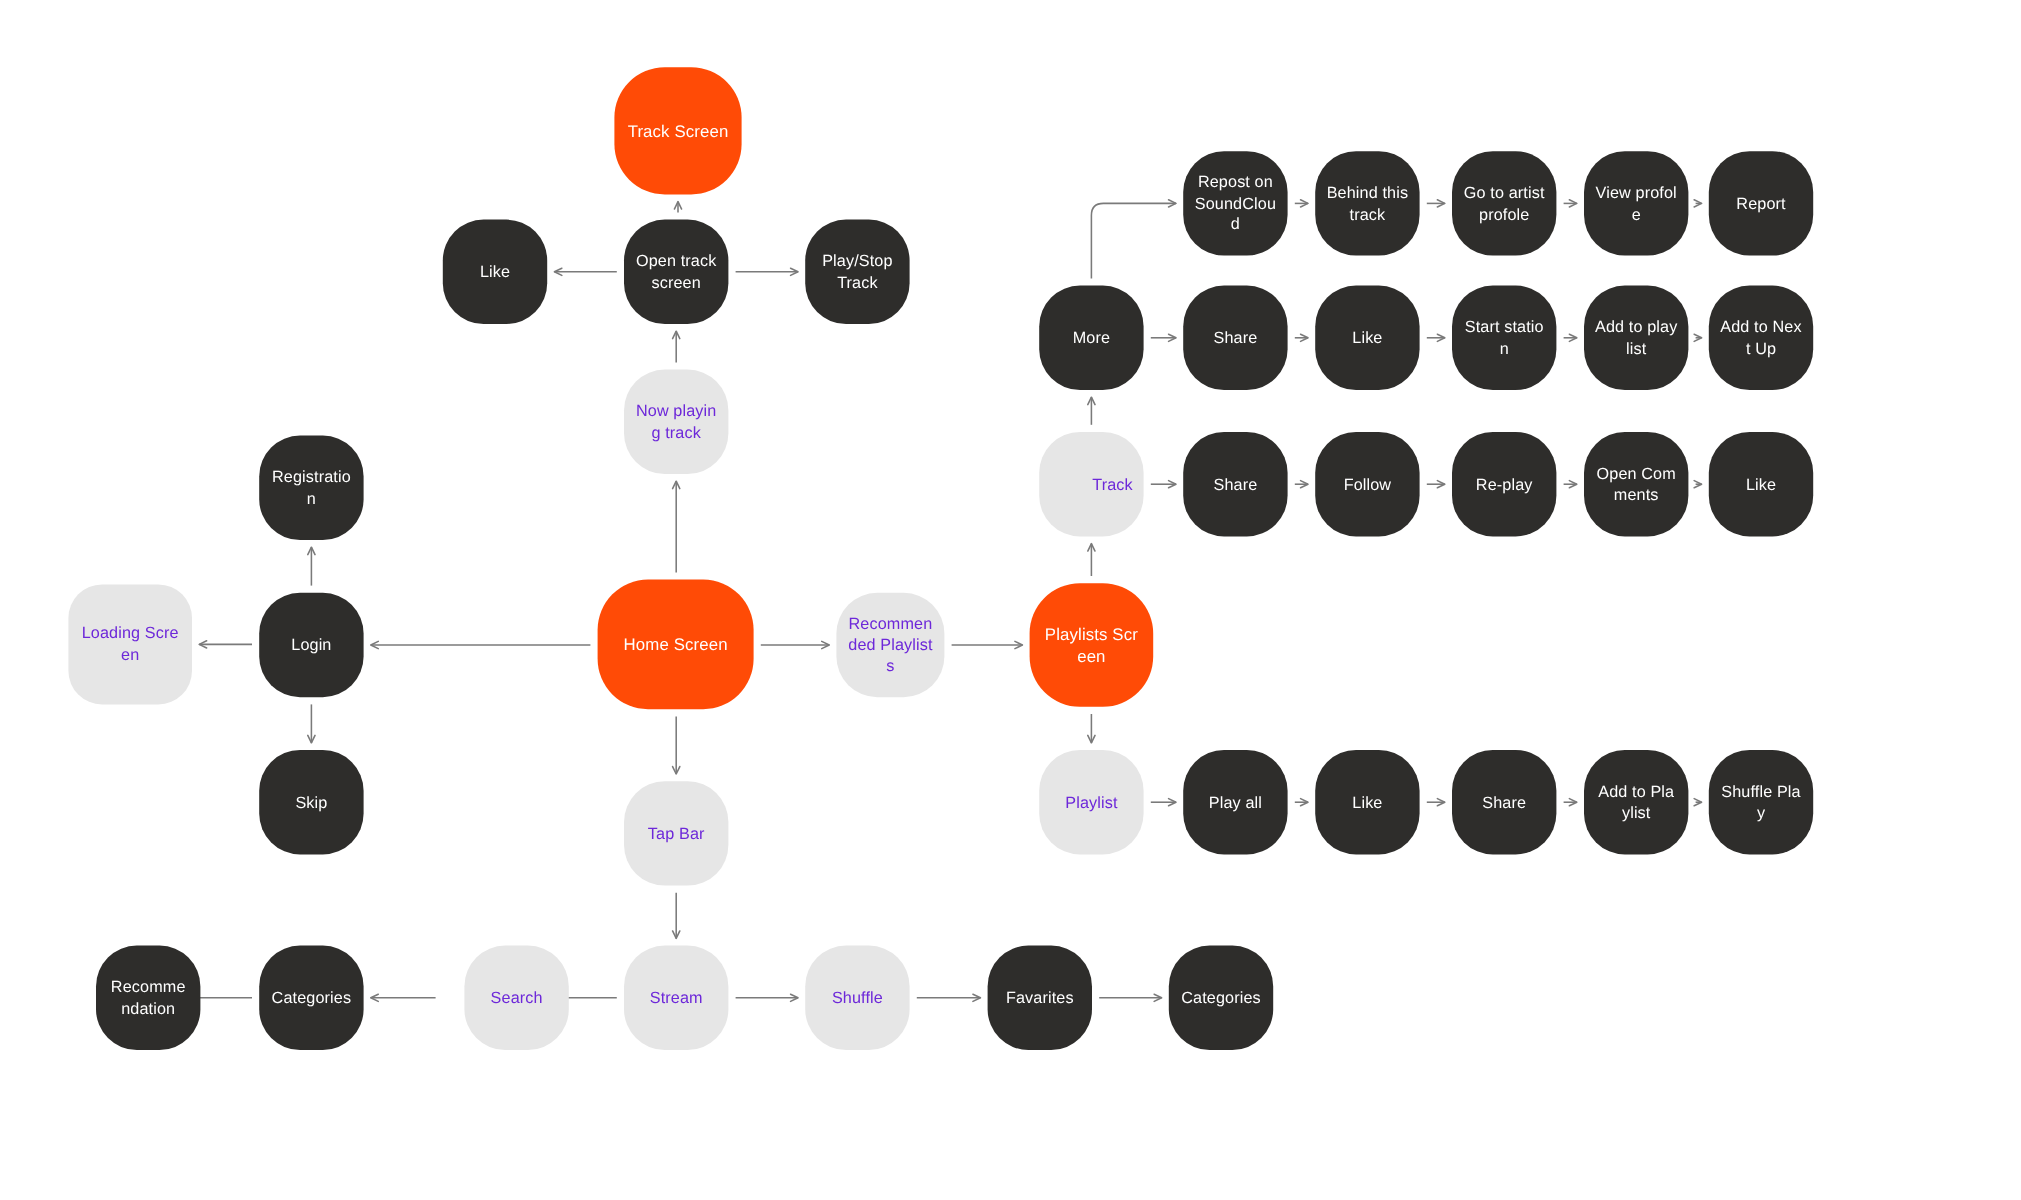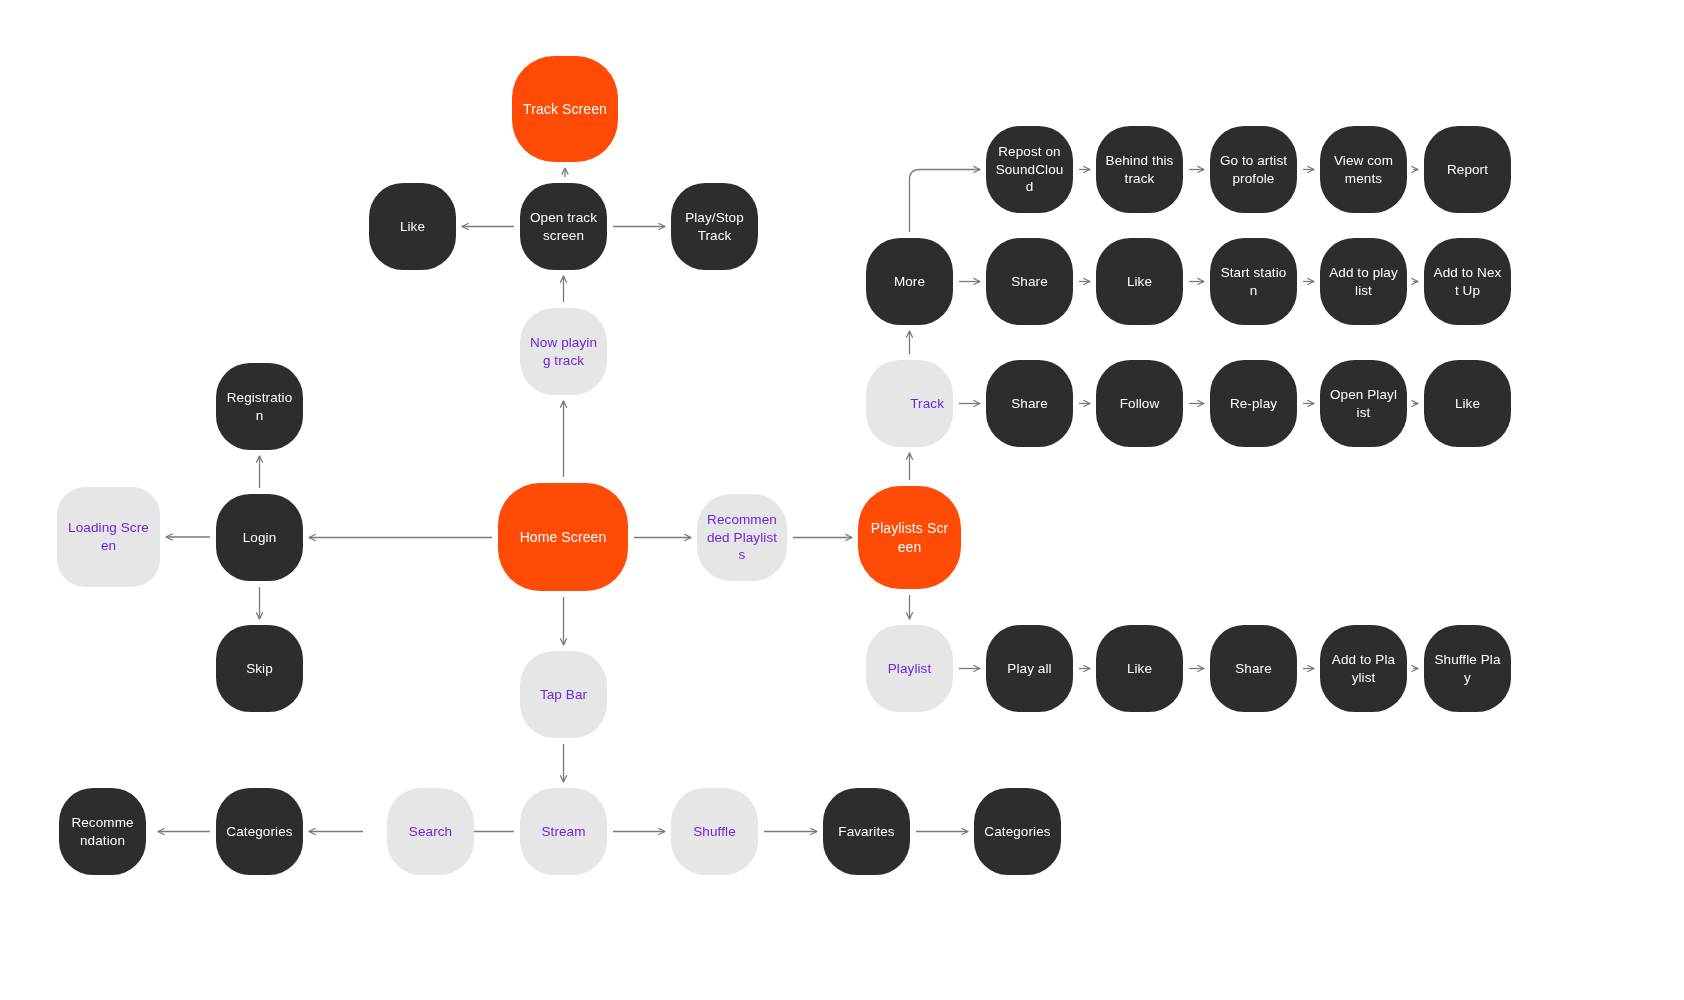--- a/index.html
+++ b/index.html
@@ -160,21 +160,21 @@
       <div class="node dark" style="left: 986px; top: 126px; width: 87px; height: 87px;">
         <span class="node-label">Repost on SoundCloud</span>
       </div>
       <div class="node dark" style="left: 1096px; top: 126px; width: 87px; height: 87px;">
         <span class="node-label">Behind this track</span>
       </div>
       <div class="node dark" style="left: 1210px; top: 126px; width: 87px; height: 87px; align-items: center;">
         <span class="node-label">Go to artist profole</span>
       </div>
       <div class="node dark" style="left: 1320px; top: 126px; width: 87px; height: 87px;">
-        <span class="node-label">View comments</span>
+        <span class="node-label">View profole</span>
       </div>
       <div class="node dark" style="left: 1424px; top: 126px; width: 87px; height: 87px;">
         <span class="node-label">Report</span>
       </div>
       <div class="node dark" style="left: 986px; top: 238px; width: 87px; height: 87px;">
         <span class="node-label">Share</span>
       </div>
       <div class="node dark" style="left: 1096px; top: 238px; width: 87px; height: 87px;">
         <span class="node-label">Like</span>
       </div>
@@ -193,21 +193,21 @@
       <div class="node dark" style="left: 986px; top: 360px; width: 87px; height: 87px;">
         <span class="node-label">Share</span>
       </div>
       <div class="node dark" style="left: 1096px; top: 360px; width: 87px; height: 87px;">
         <span class="node-label">Follow</span>
       </div>
       <div class="node dark" style="left: 1210px; top: 360px; width: 87px; height: 87px;">
         <span class="node-label">Re-play</span>
       </div>
       <div class="node dark" style="left: 1320px; top: 360px; width: 87px; height: 87px;">
-        <span class="node-label">Open Playlist</span>
+        <span class="node-label">Open Comments</span>
       </div>
       <div class="node dark" style="left: 1424px; top: 360px; width: 87px; height: 87px;">
         <span class="node-label">Like</span>
       </div>
       <div class="node light" style="left: 866px; top: 625px; width: 87px; height: 87px;">
         <span class="node-label">Playlist</span>
       </div>
       <div class="node dark" style="left: 986px; top: 625px; width: 87px; height: 87px;">
         <span class="node-label">Play all</span>
       </div>
@@ -216,21 +216,21 @@
       </div>
       <div class="node dark" style="left: 1210px; top: 625px; width: 87px; height: 87px;">
         <span class="node-label">Share</span>
       </div>
       <div class="node dark" style="left: 1320px; top: 625px; width: 87px; height: 87px;">
         <span class="node-label">Add to Playlist</span>
       </div>
       <div class="node dark" style="left: 1424px; top: 625px; width: 87px; height: 87px;">
         <span class="node-label">Shuffle Play</span>
       </div>
-      <div class="node dark" style="left: 59px; top: 788px; width: 87px; height: 87px;">
+      <div class="node dark" style="left: 80px; top: 788px; width: 87px; height: 87px;">
         <span class="node-label">Recommendation</span>
       </div>
       <div class="node dark" style="left: 216px; top: 788px; width: 87px; height: 87px;">
         <span class="node-label">Categories</span>
       </div>
       <div class="node light" style="left: 387px; top: 788px; width: 87px; height: 87px;">
         <span class="node-label">Search</span>
       </div>
       <div class="node light" style="left: 520px; top: 788px; width: 87px; height: 87px;">
         <span class="node-label">Stream</span>

